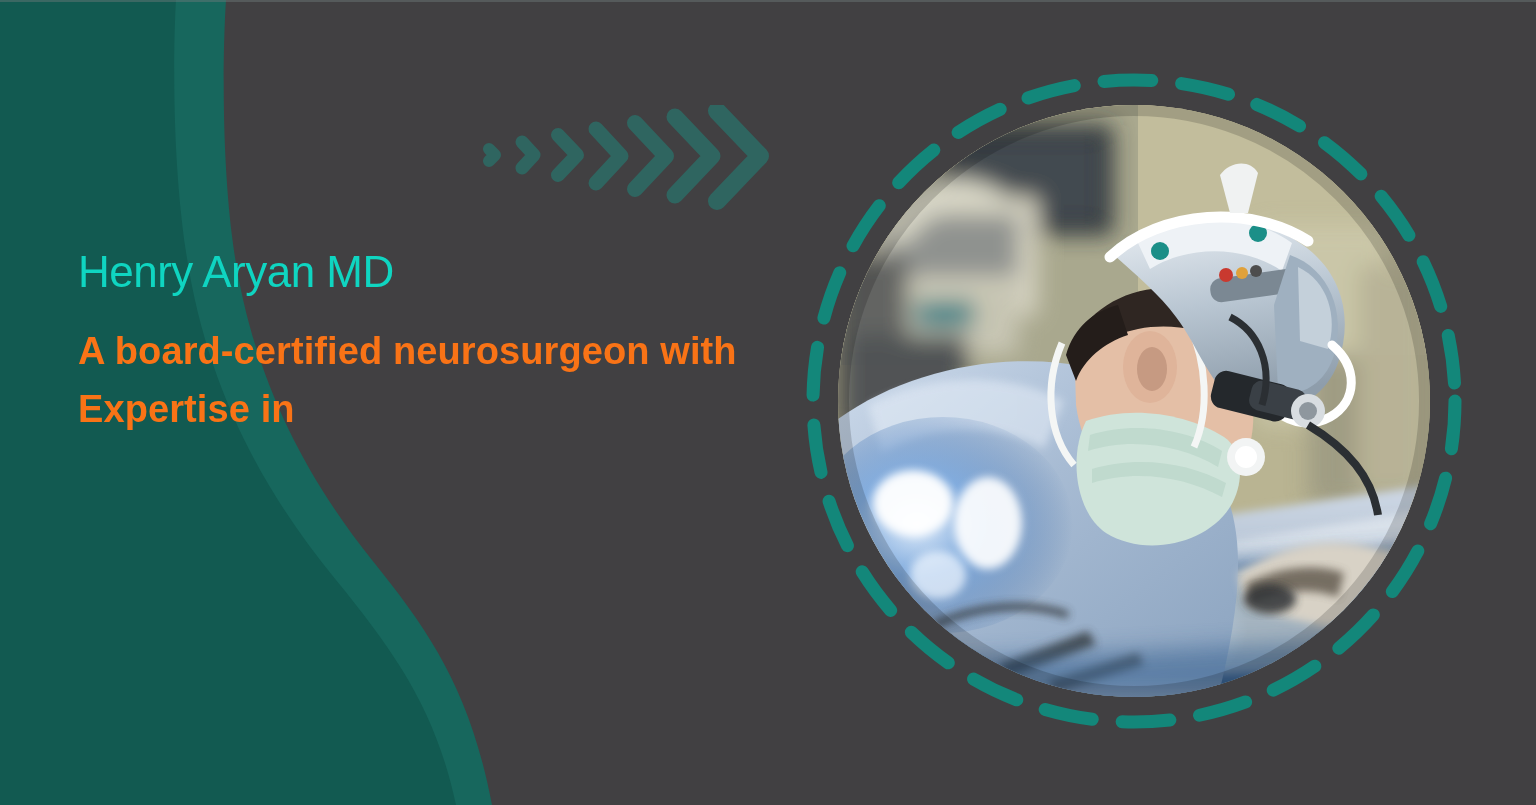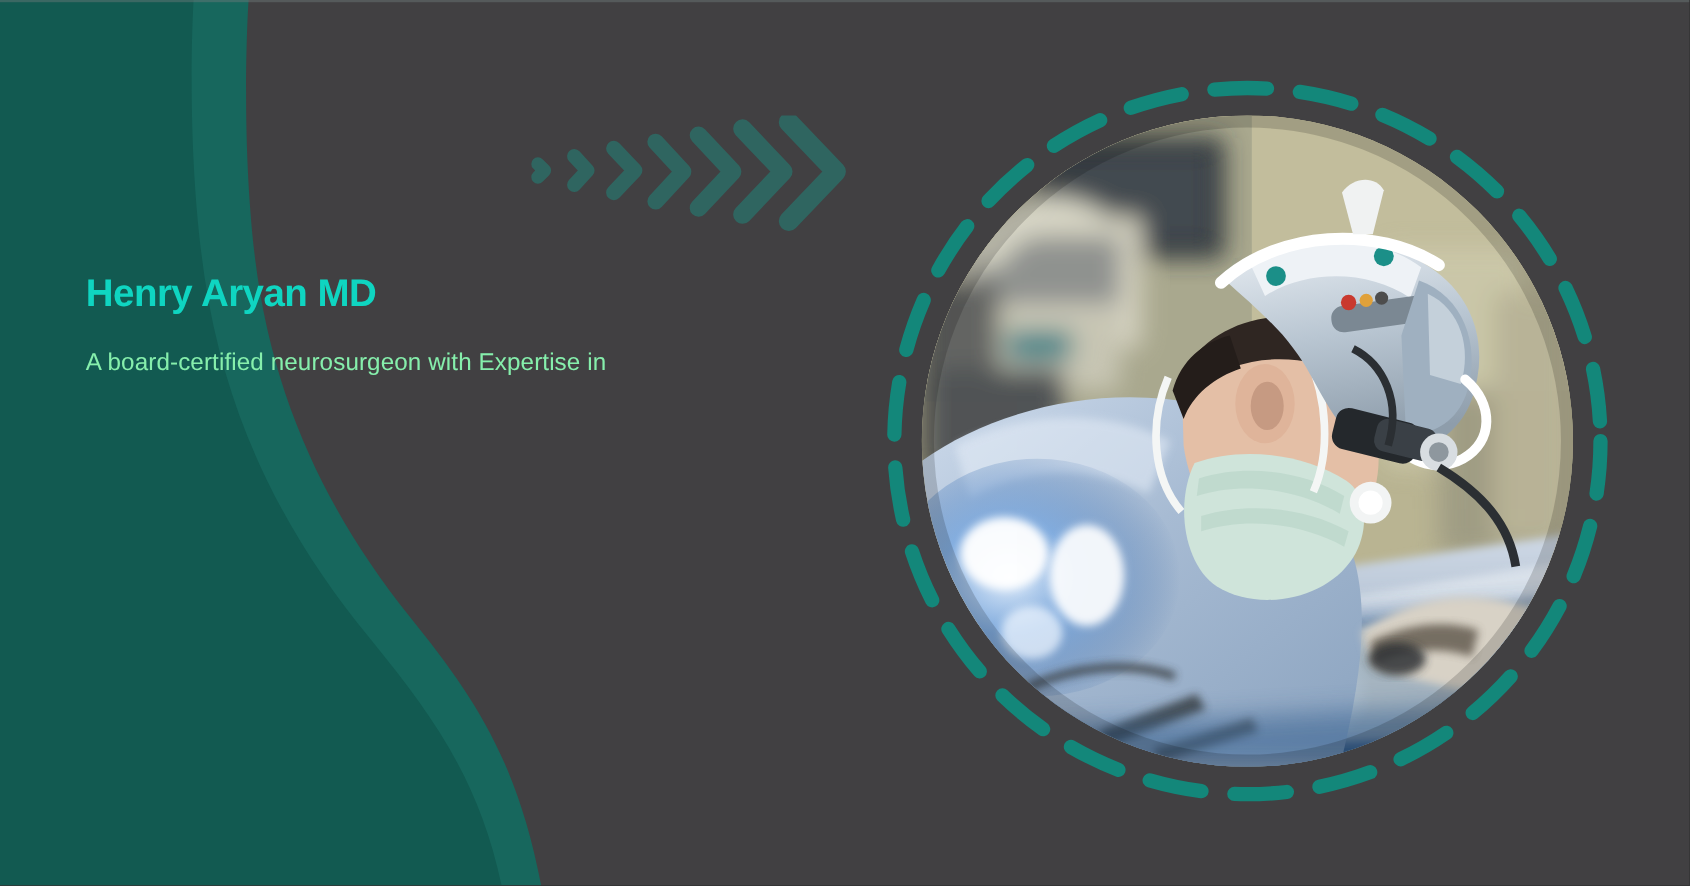--- a/index.html
+++ b/index.html
@@ -58,33 +58,33 @@
 
   
   .text-block {
     position: absolute;
     left: 78px;
     top: 248px;
     width: 740px;
   }
   .headline {
     margin: 0;
-    font-size: 35px;
-    font-weight: 700;
+    font-size: 44px;
+    font-weight: 400;
     letter-spacing: -0.5px;
     line-height: 1.08;
     color: #0fd5c1;
     white-space: nowrap;
   }
   .subhead {
     margin: 26px 0 0 0;
-    font-size: 22px;
-    font-weight: 400;
+    font-size: 38px;
+    font-weight: 700;
     line-height: 1.55;
-    color: #86efac;
+    color: #f97316;
     letter-spacing: 0.1px;
     max-width: 720px;
   }
 </style>
 </head>
 <body>
 
 <div id="banner">
 
   <svg class="bg-layer" viewBox="0 0 1536 805" width="1536" height="805" preserveAspectRatio="none">

